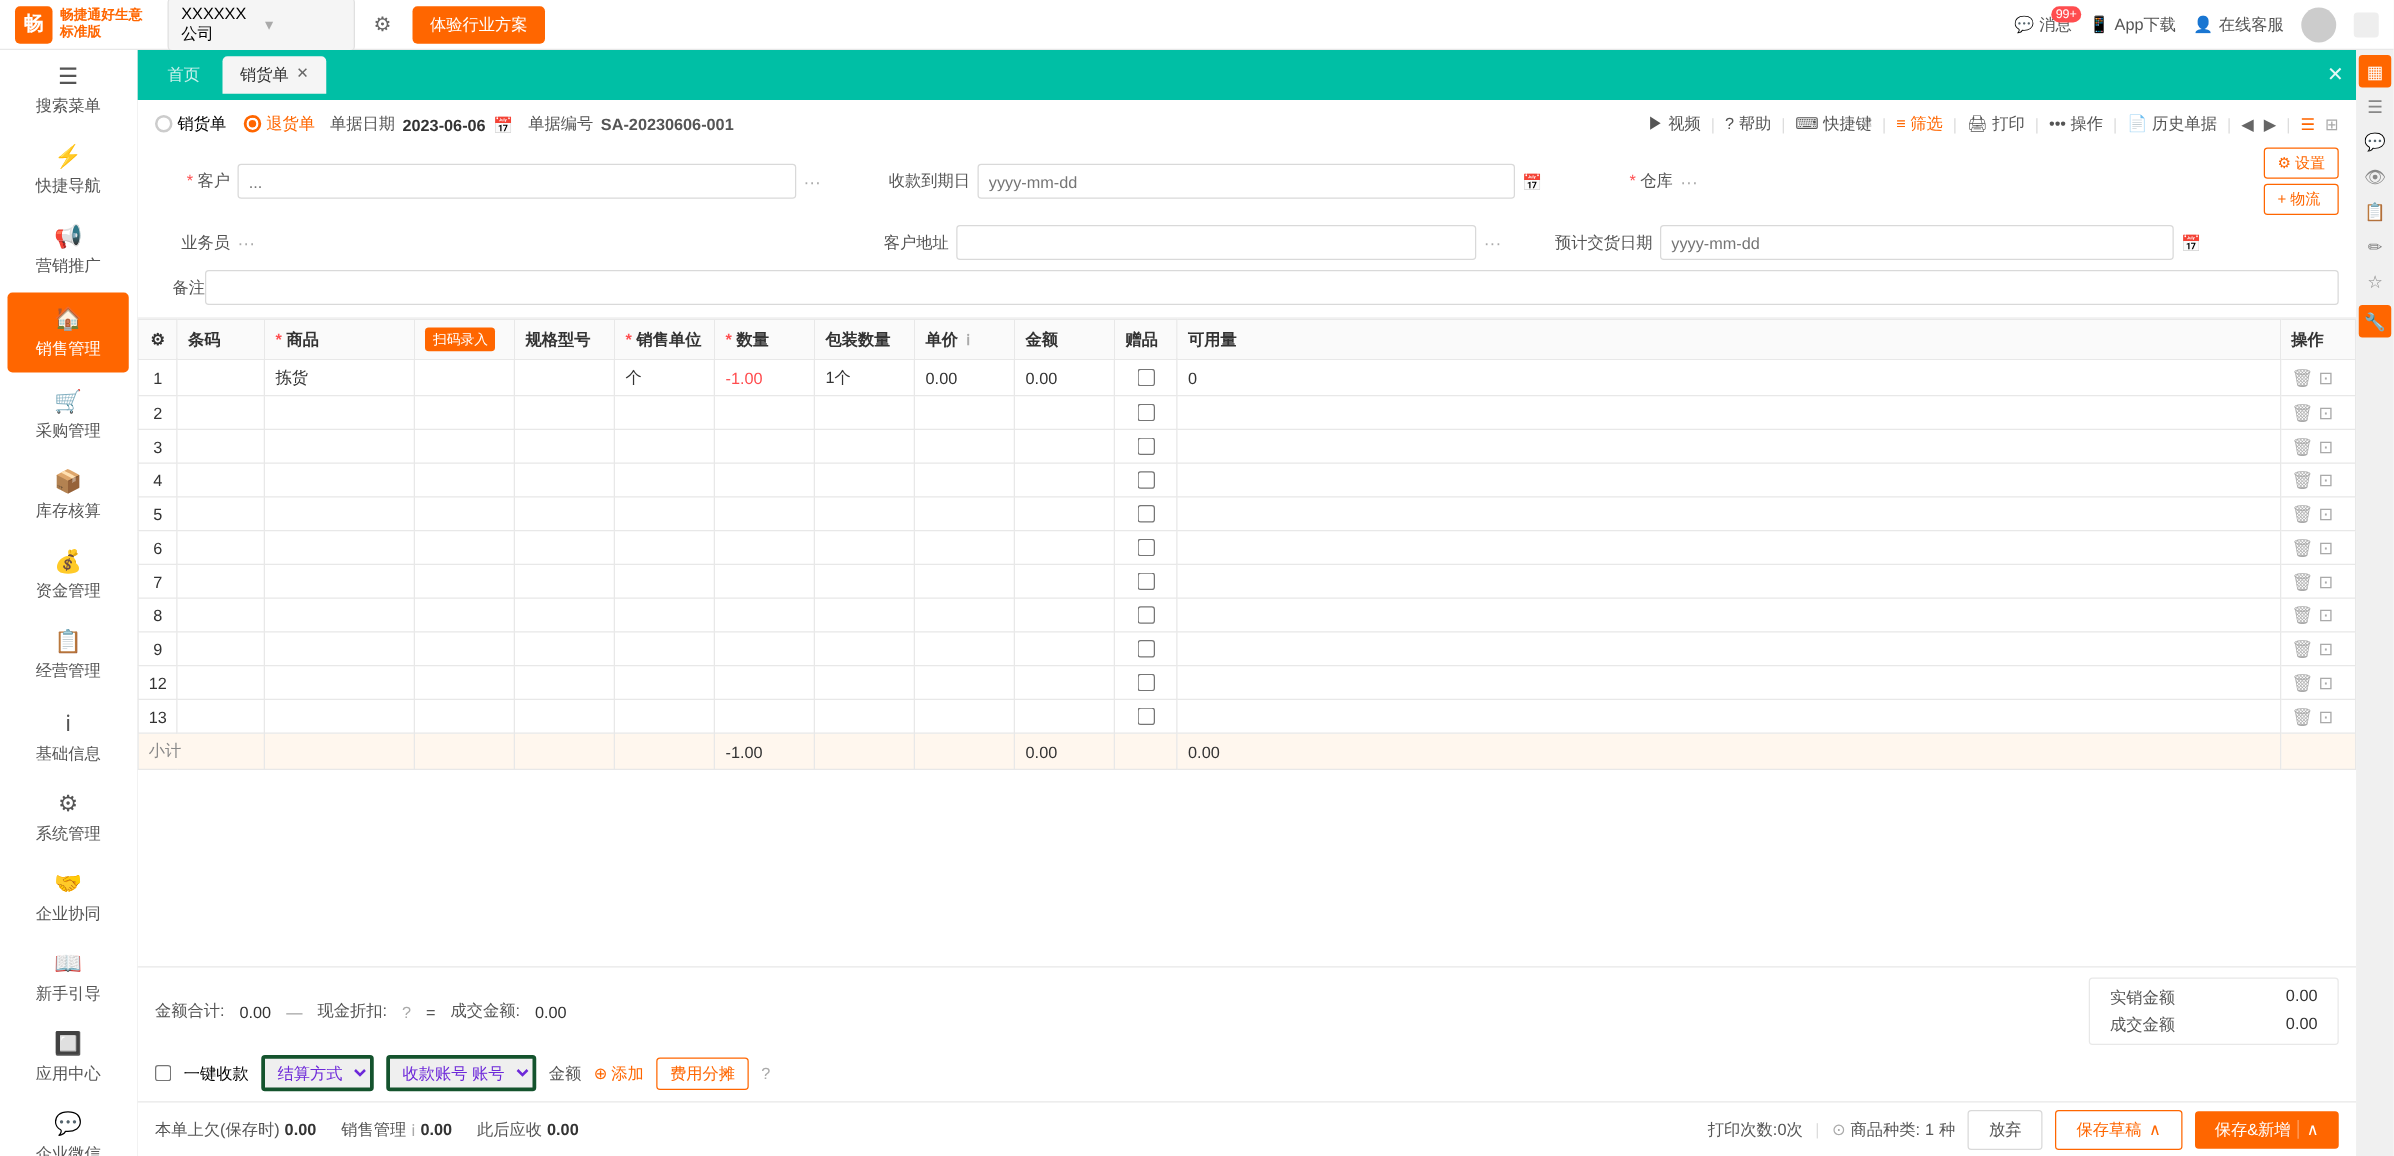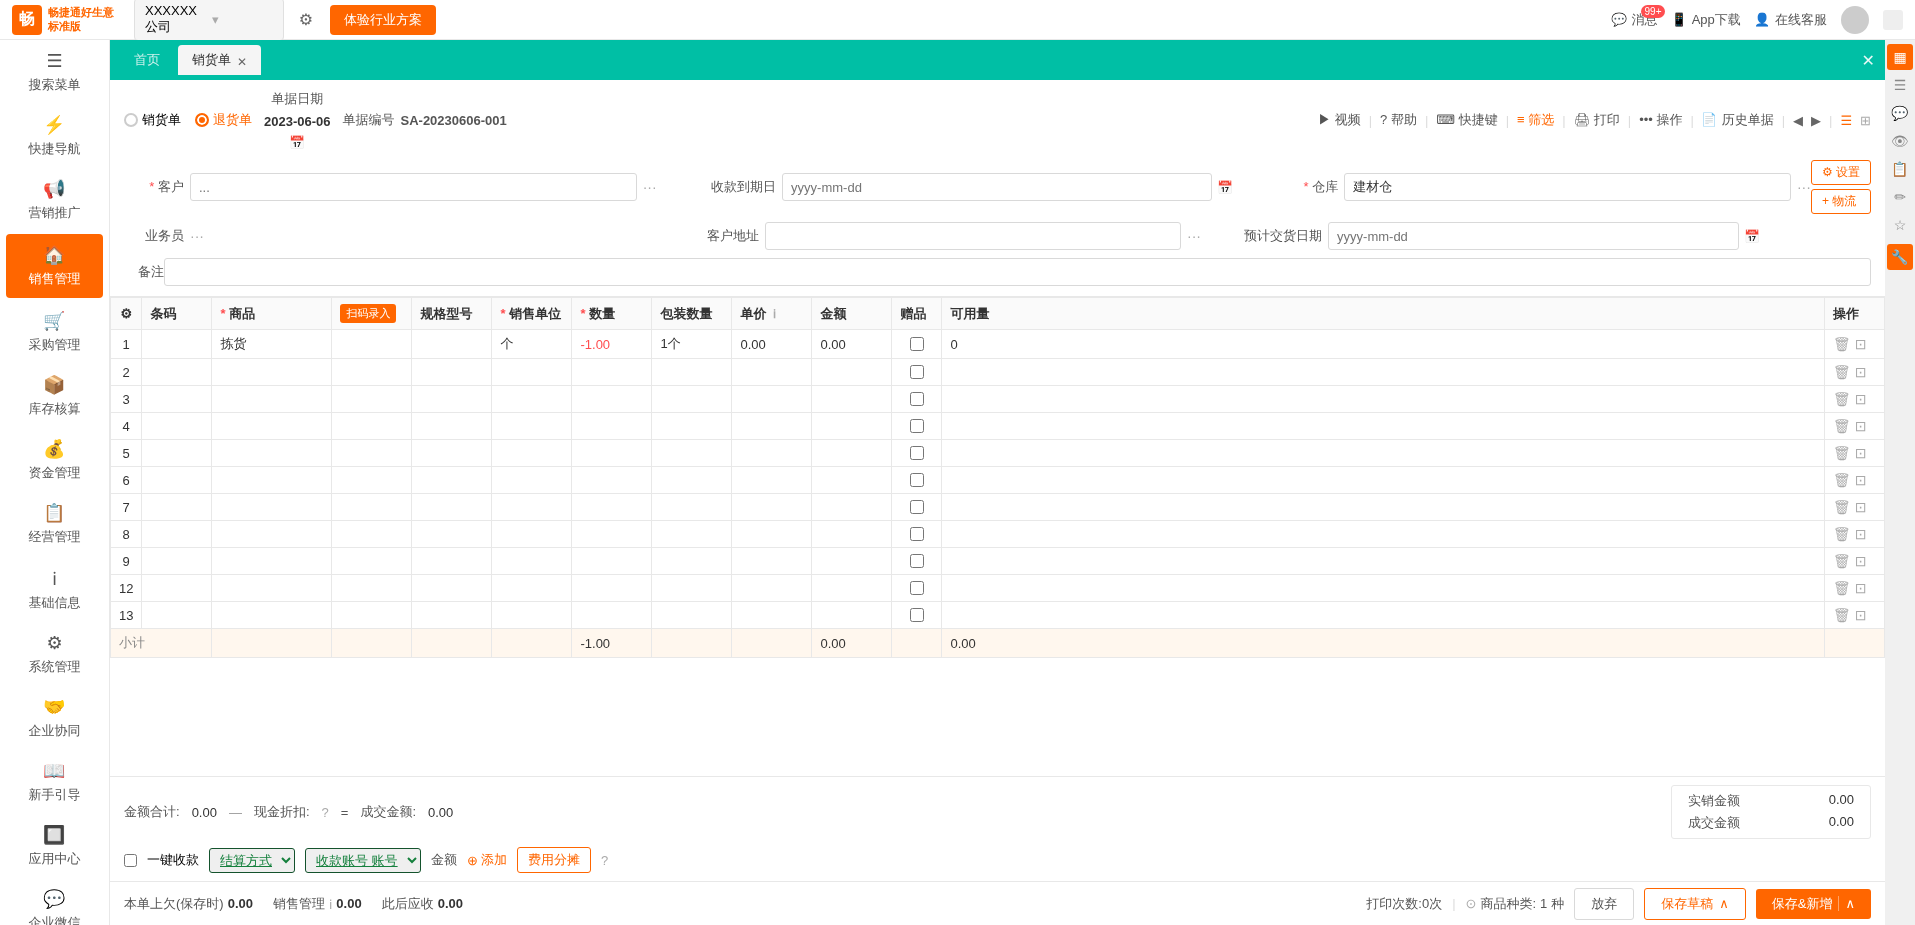--- a/index.html
+++ b/index.html
@@ -23,34 +23,34 @@
     .main-layout { display: flex; flex: 1; overflow: hidden; }
 
     
     .sidebar { width: 110px; background: #fff; border-right: 1px solid #e8e8e8; display: flex; flex-direction: column; overflow-y: auto; flex-shrink: 0; }
     .sidebar-item { display: flex; flex-direction: column; align-items: center; padding: 10px 8px; cursor: pointer; color: #555; gap: 4px; font-size: 12px; }
     .sidebar-item.active { background: #ff6600; color: white; border-radius: 4px; margin: 2px 6px; }
     .sidebar-item .s-icon { font-size: 18px; }
 
     
     .tab-bar { height: 40px; background: #00bfa5; display: flex; align-items: center; padding: 0 10px; gap: 4px; flex-shrink: 0; }
-    .tab { padding: 6px 14px; border-radius: 4px 4px 0 0; cursor: pointer; color: rgba(255,255,255,0.8); font-size: 13px; display: flex; align-items: flex-end; gap: 6px; }
+    .tab { padding: 6px 14px; border-radius: 4px 4px 0 0; cursor: pointer; color: rgba(255,255,255,0.8); font-size: 13px; display: flex; align-items: flex-start; gap: 6px; }
     .tab.active { background: #f5f5f5; color: #333; }
     .tab-close { font-size: 12px; color: #666; cursor: pointer; }
     .tab-bar-spacer { flex: 1; }
     .tab-close-btn { color: rgba(255,255,255,0.9); cursor: pointer; font-size: 16px; }
 
     
     .form-area { background: #fff; padding: 10px 14px; border-bottom: 1px solid #e8e8e8; flex-shrink: 0; }
     .form-top-bar { display: flex; align-items: center; gap: 12px; margin-bottom: 10px; }
     .radio-group { display: flex; gap: 14px; align-items: center; }
     .radio-item { display: flex; align-items: center; gap: 4px; cursor: pointer; }
     .radio-circle { width: 14px; height: 14px; border-radius: 50%; border: 2px solid #ccc; display: inline-block; }
     .radio-circle.checked { border-color: #ff6600; background: #ff6600; box-shadow: inset 0 0 0 2px white; }
-    .form-date-group { display: flex; align-items: center; gap: 6px; color: #555; flex-direction: column; }
+    .form-date-group { display: flex; align-items: flex-end; gap: 6px; color: #555; }
     .form-date-group strong { color: #333; }
     .form-number-group { display: flex; align-items: center; gap: 6px; color: #555; }
     .form-spacer { flex: 1; }
     .form-actions { display: flex; align-items: center; gap: 8px; color: #666; font-size: 12px; }
     .form-action-btn { display: flex; align-items: center; gap: 3px; cursor: pointer; color: #555; }
     .form-action-btn.orange { color: #ff6600; }
     .form-rows { display: flex; flex-direction: column; gap: 8px; }
     .form-row { display: flex; gap: 0; align-items: center; }
     .form-field { display: flex; align-items: center; gap: 6px; flex: 1; }
     .form-label { color: #555; min-width: 60px; text-align: right; white-space: nowrap; }
@@ -78,21 +78,21 @@
     .row-checkbox { width: 14px; height: 14px; }
 
     
     .bottom-summary { background: #fff; border-top: 1px solid #e8e8e8; padding: 8px 14px; flex-shrink: 0; }
     .summary-row1 { display: flex; align-items: center; gap: 12px; color: #555; margin-bottom: 8px; }
     .summary-dash { color: #999; }
     .summary-equals { color: #555; }
     .amount-val { color: #333; font-weight: 500; }
     .payment-row { display: flex; align-items: center; gap: 10px; }
     .payment-checkbox { width: 13px; height: 13px; }
-    .payment-select { border: 1px solid #14532d; border-radius: 3px; padding: 3px 6px; color: #15803d; min-width: 80px; text-decoration: underline; }
+    .payment-select { border: 3px solid #14532d; border-radius: 3px; padding: 3px 6px; color: #6d28d9; min-width: 80px; }
     .fee-btn { background: #fff; border: 1px solid #ff6600; color: #ff6600; border-radius: 3px; padding: 3px 10px; cursor: pointer; }
     .add-btn { display: flex; align-items: center; gap: 3px; color: #ff6600; cursor: pointer; }
     .help-icon { color: #aaa; cursor: pointer; }
 
     
     .footer-bar { height: 44px; background: #fff; border-top: 1px solid #e8e8e8; display: flex; align-items: center; padding: 0 14px; flex-shrink: 0; gap: 20px; }
     .footer-stat { color: #555; display: flex; align-items: center; gap: 4px; }
     .footer-stat strong { color: #333; }
     .footer-spacer { flex: 1; }
     .footer-actions { display: flex; align-items: center; gap: 10px; }
@@ -279,21 +279,20 @@
             </div>
             <div style="flex:0.1;"></div>
             <div class="form-field" style="flex:1.2;">
               <span class="form-label" style="min-width:75px;">收款到期日</span>
               <input class="form-input" placeholder="yyyy-mm-dd" style="flex: 1 1 0%;">
               <span class="calendar-icon">📅</span>
             </div>
             <div style="flex:0.1;"></div>
             <div class="form-field" style="flex:1.2;">
               <span class="form-label"><span style="color:#ff4d4f;">*</span> 仓库</span>
-              <input class="form-input" value="建材仓" style="flex: 1 1 0%;">
               <span class="three-dot-btn">···</span>
             </div>
             <div class="form-right-actions">
               <button class="setting-btn">⚙ 设置</button>
               <button class="logistics-btn">+ 物流</button>
             </div>
           </div>
 
           <div class="form-row">
             <div class="form-field" style="flex:1.2;">

